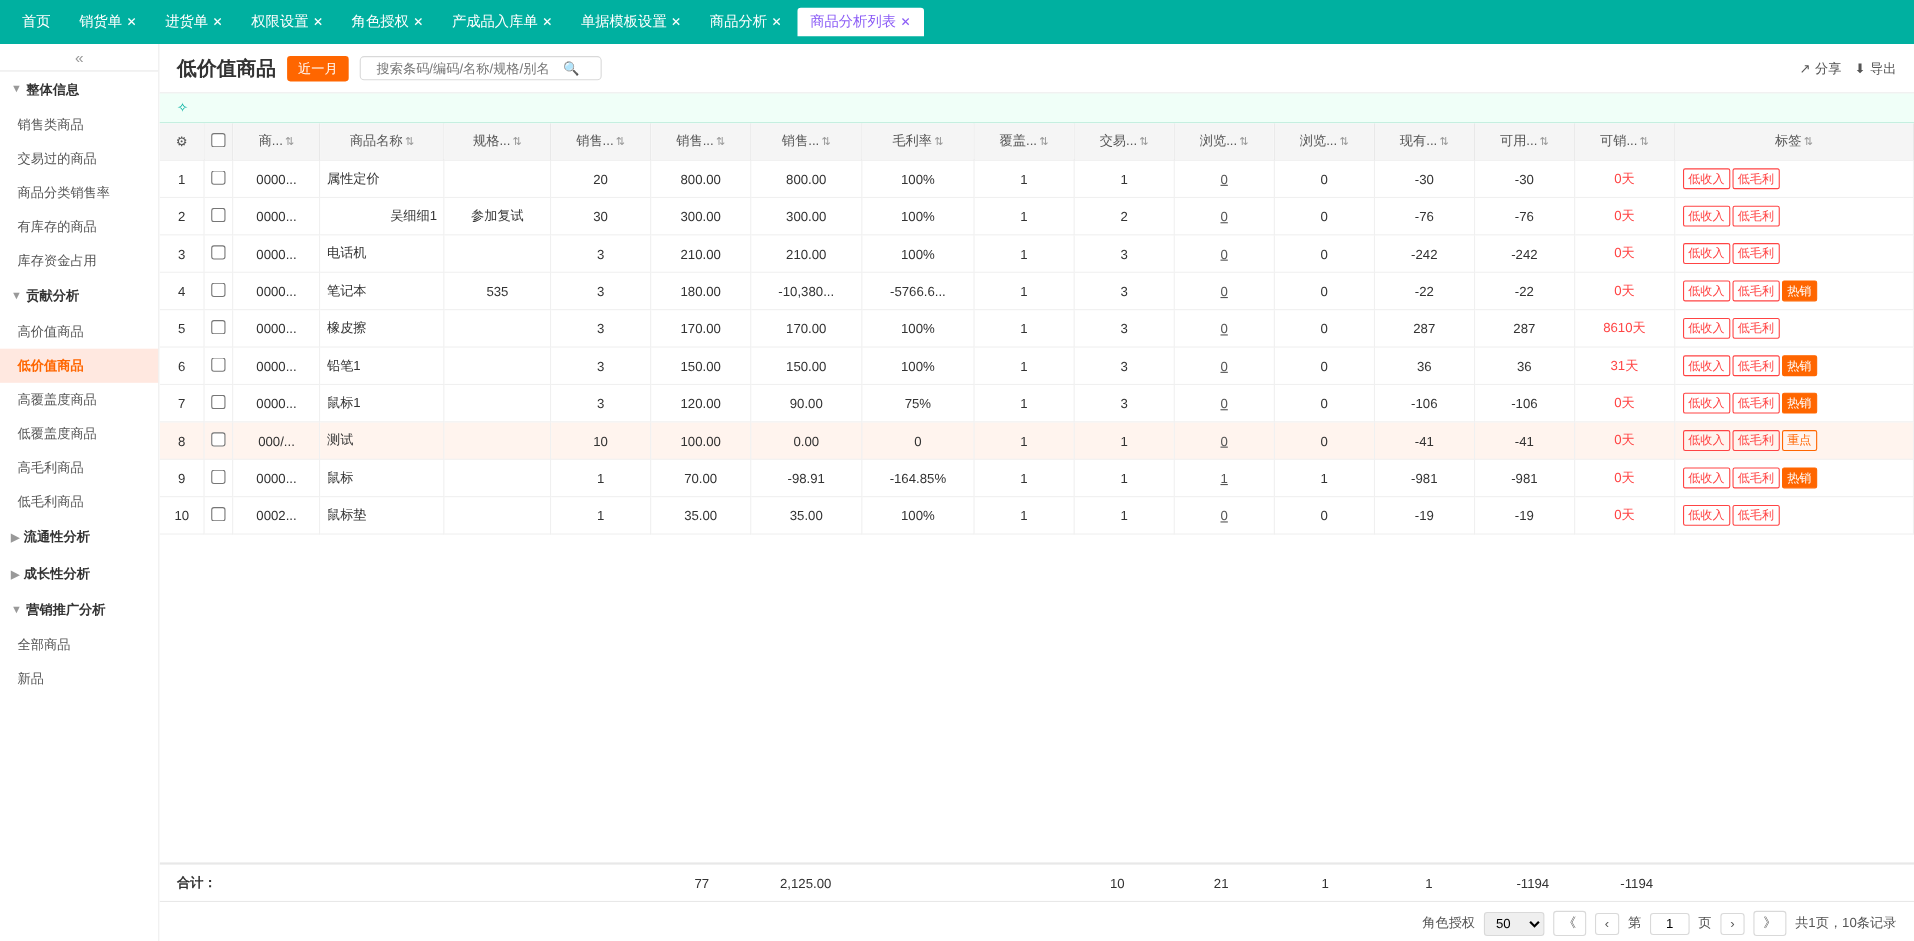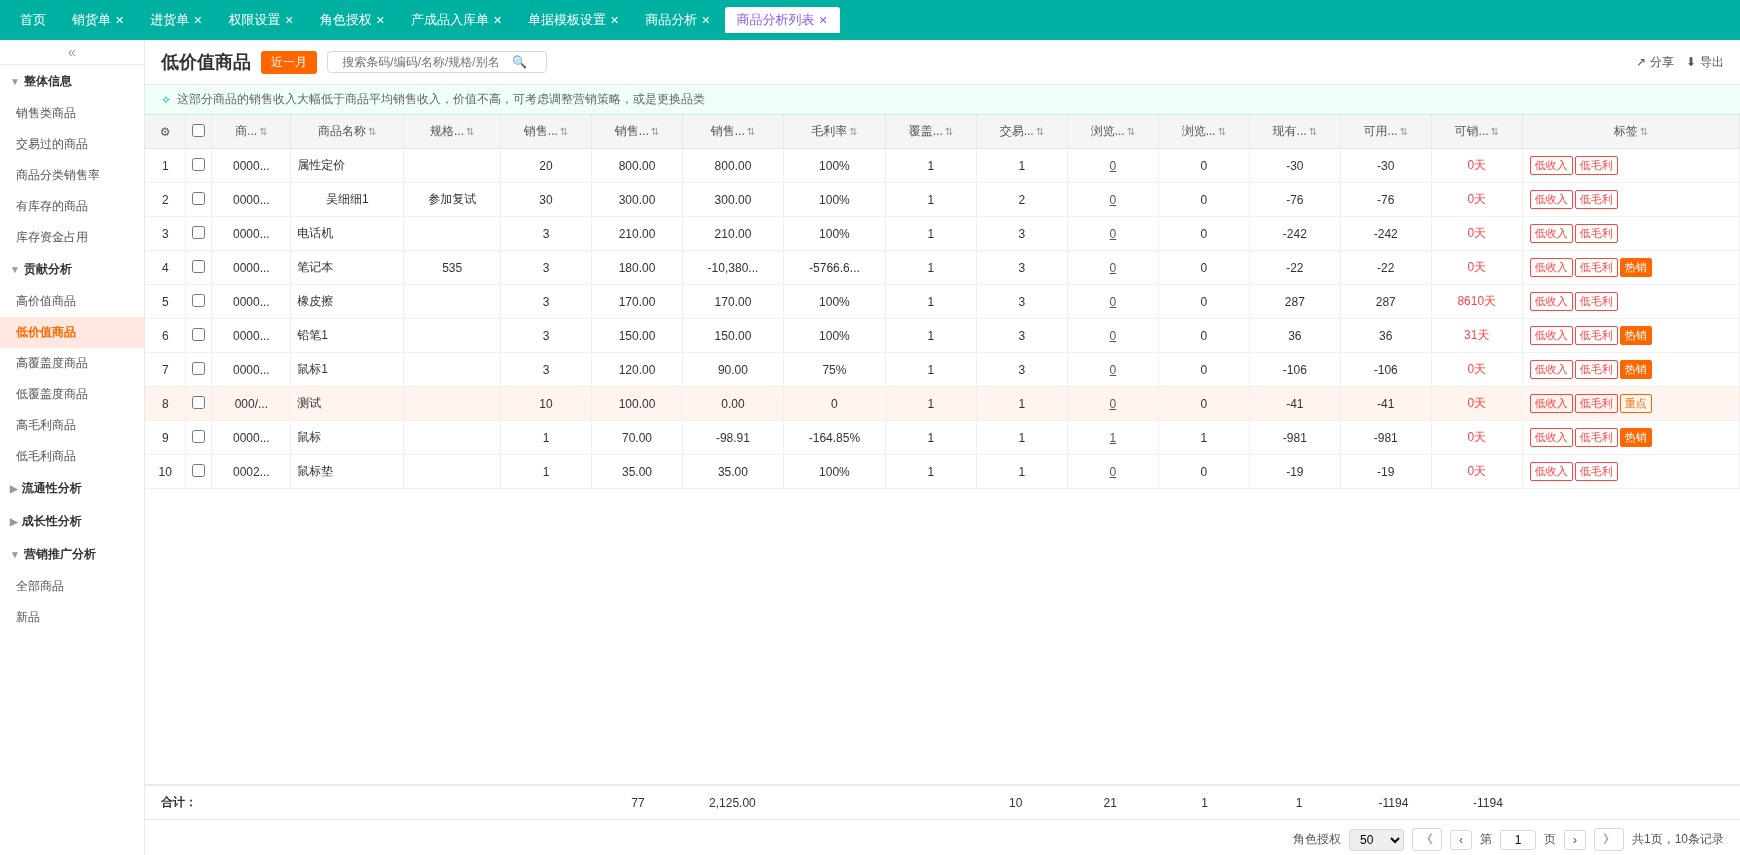--- a/index.html
+++ b/index.html
@@ -366,21 +366,20 @@
         </button>
         <button class="action-btn">
           <span>⬇</span>
           <span>导出</span>
         </button>
       </div>
     </div>
 
     <div class="notice-bar">
       <span class="notice-icon">✧</span>
-      <span>这部分商品的销售收入大幅低于商品平均销售收入，价值不高，可考虑调整营销策略，或是更换品类</span>
     </div>
 
     <div class="table-container">
       <table>
         <thead>
           <tr>
             <th>⚙</th>
             <th class="checkbox-cell"><input type="checkbox" style=""></th>
             <th>商...<span class="sort-icon">⇅</span></th>
             <th>商品名称<span class="sort-icon">⇅</span></th>
@@ -416,21 +415,21 @@
       <td>0</td>
       <td>-30</td>
       <td>-30</td>
       <td class="text-red">0天</td>
       <td style="text-align:left"><span class="tag tag-red">低收入</span><span class="tag tag-red">低毛利</span></td>
     </tr>
             <tr>
       <td>2</td>
       <td class="checkbox-cell"><input type="checkbox" style=""></td>
       <td>0000...</td>
-      <td style="text-align:center">吴细细1</td>
+      <td style="text-align:right">吴细细1</td>
       <td>参加复试</td>
       <td>30</td>
       <td>300.00</td>
       <td>300.00</td>
       <td>100%</td>
       <td>1</td>
       <td>2</td>
       <td><span class="link-underline">0</span></td>
       <td>0</td>
       <td>-76</td>

